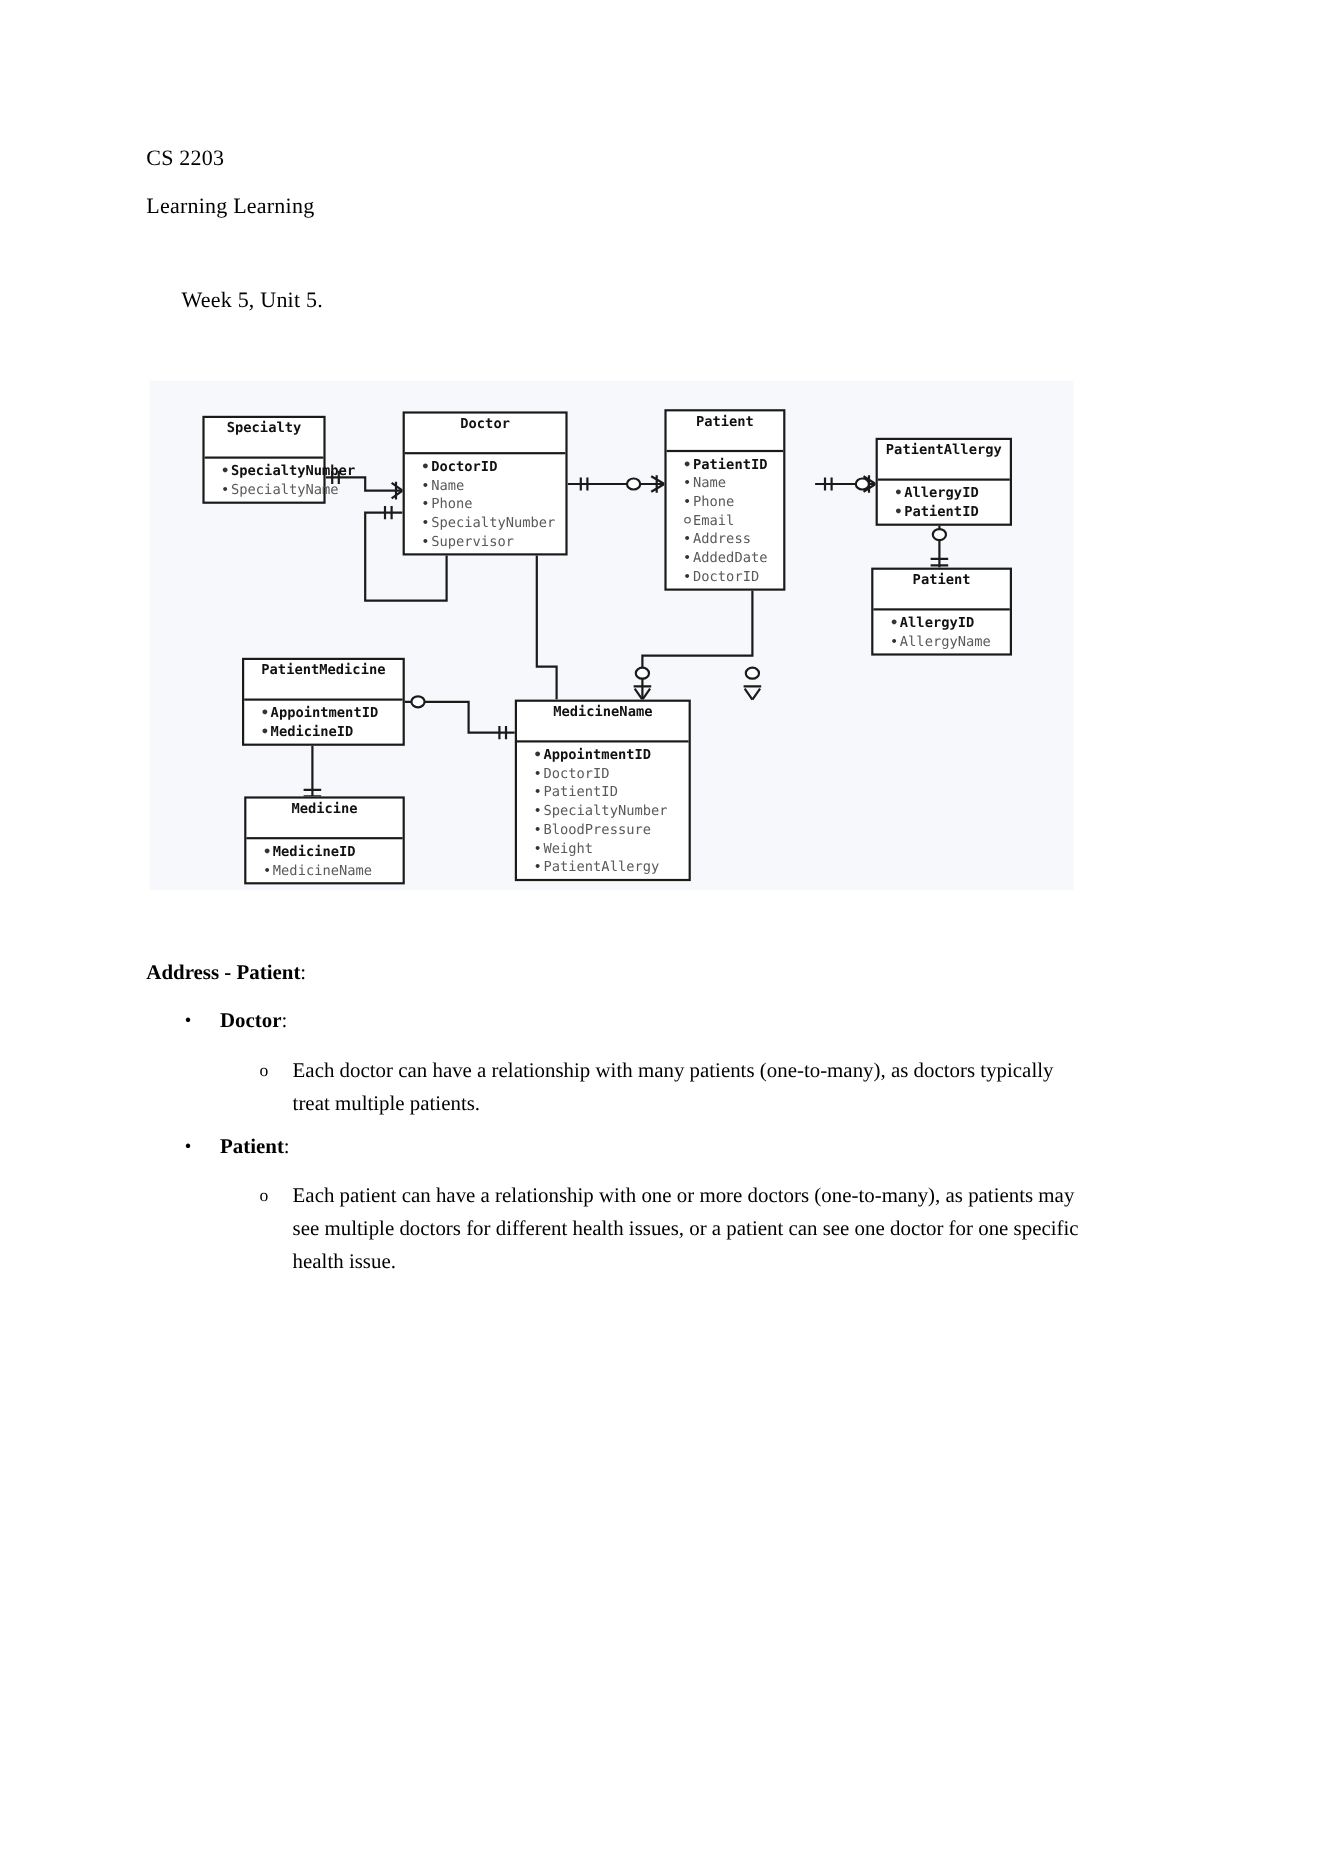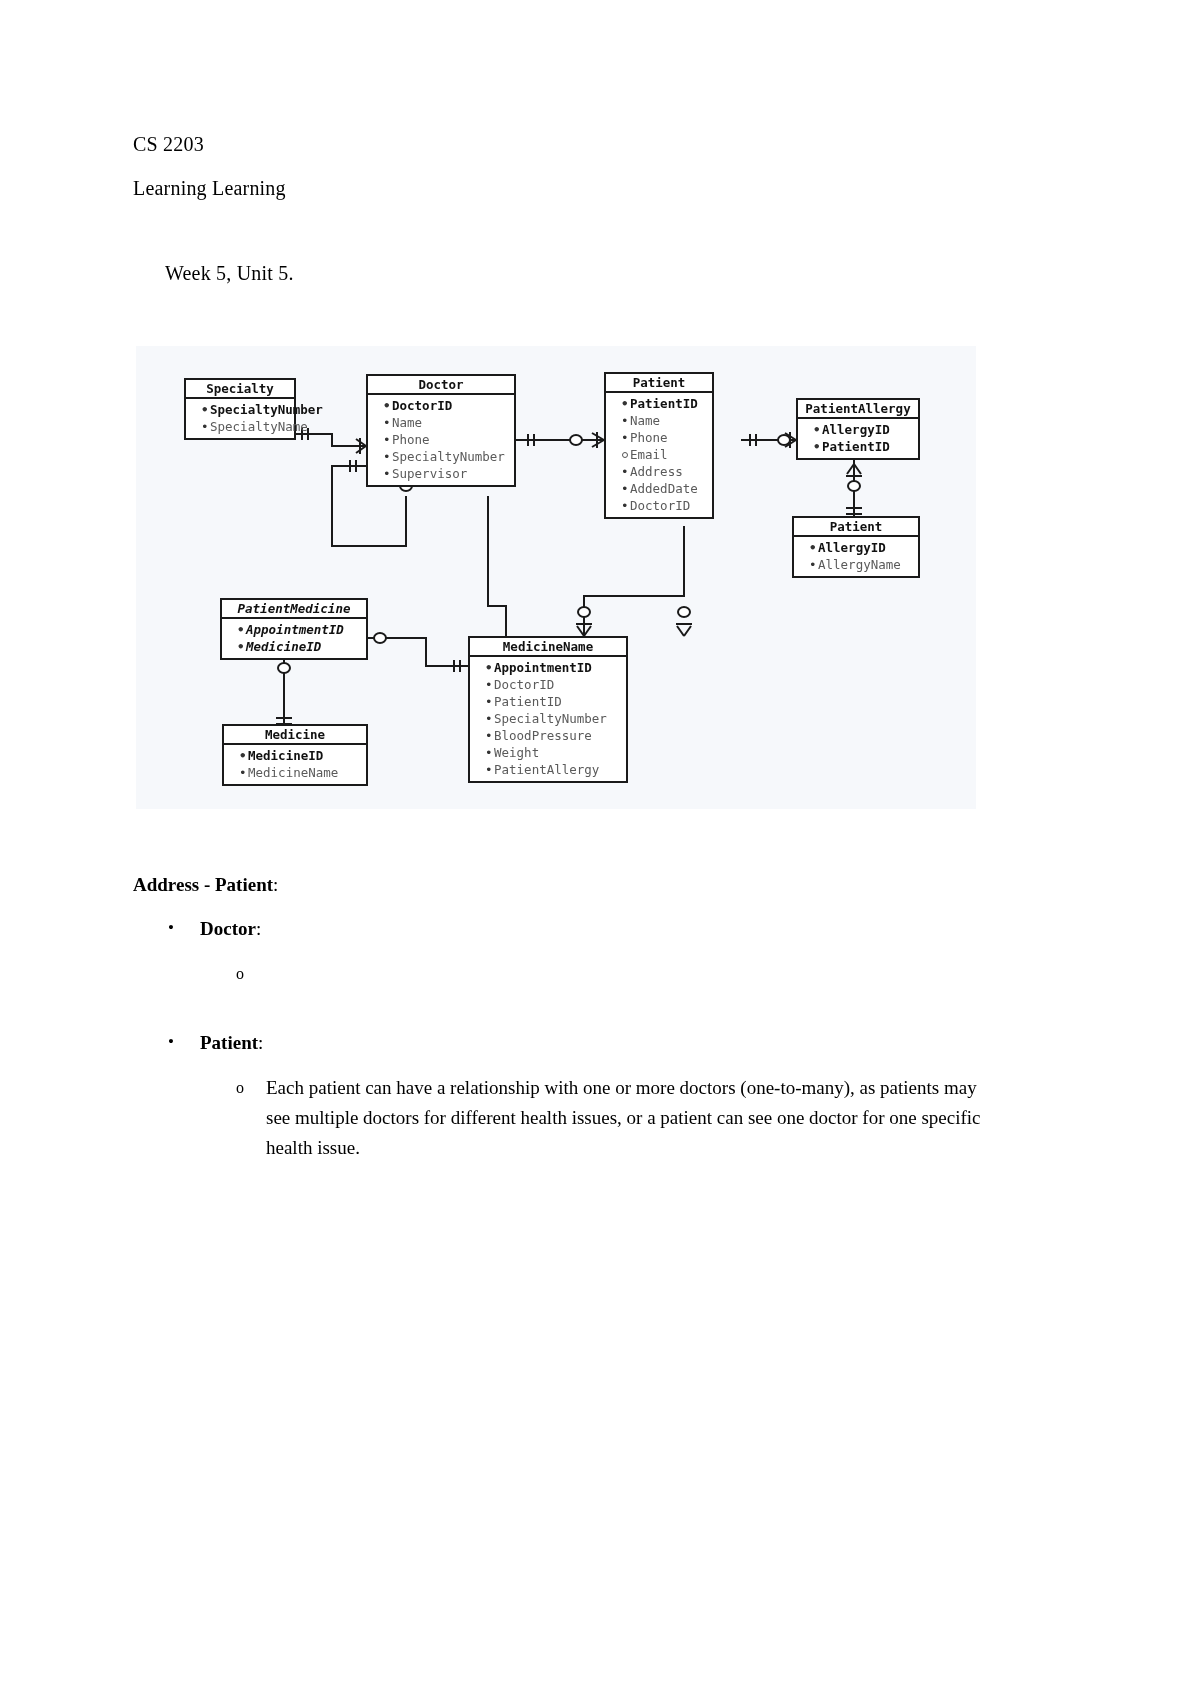--- a/index.html
+++ b/index.html
@@ -43,21 +43,21 @@
     border:2px solid #1a1a1a;
     box-sizing:border-box;
     font-family:"DejaVu Sans Mono","Liberation Mono",monospace;
     z-index:5;
   }
   .entity .ehead{
     text-align:center;
     font-weight:bold;
     font-size:12.5px;
     color:#111;
-    padding:2px 4px 1px 4px;
+    padding:2px 4px 19px 4px;
     border-bottom:2px solid #1a1a1a;
     line-height:1.15;
     white-space:nowrap;
   }
   .entity .ebody{
     padding:2px 3px 3px 3px;
     margin-left:12px;
   }
   .attr{
     font-size:12.5px;
@@ -223,21 +223,21 @@
     </div>
 
     <div class="entity" style="left:656px;top:170px;width:128px;">
       <div class="ehead">Patient</div>
       <div class="ebody">
         <div class="attr pk">AllergyID</div>
         <div class="attr">AllergyName</div>
       </div>
     </div>
 
-    <div class="entity" style="left:84px;top:252px;width:148px;font-style:italic;">
+    <div class="entity" style="left:84px;top:252px;width:148px;">
       <div class="ehead">PatientMedicine</div>
       <div class="ebody">
         <div class="attr pk">AppointmentID</div>
         <div class="attr pk">MedicineID</div>
       </div>
     </div>
 
     <div class="entity" style="left:86px;top:378px;width:146px;">
       <div class="ehead">Medicine</div>
       <div class="ebody">
@@ -264,20 +264,21 @@
   <div class="b-head" style="left:133px;top:874px;">
     <b>Address - Patient</b><span>:</span>
   </div>
 
   <div class="bullet1" style="left:200px;top:918px;">
     <span class="dot">•</span>
     <b>Doctor</b><span>:</span>
   </div>
   <div class="bullet2 w640" style="left:266px;top:959px;">
     <span class="circ">o</span>
+    <span>Each doctor can have a relationship with many patients (one-to-many), as doctors typically treat multiple patients.</span>
   </div>
 
   <div class="bullet1" style="left:200px;top:1032px;">
     <span class="dot">•</span>
     <b>Patient</b><span>:</span>
   </div>
   <div class="bullet2 w700" style="left:266px;top:1073px;">
     <span class="circ">o</span>
     <span>Each patient can have a relationship with one or more doctors (one-to-many), as patients may see multiple doctors for different health issues, or a patient can see one doctor for one specific health issue.</span>
   </div>

